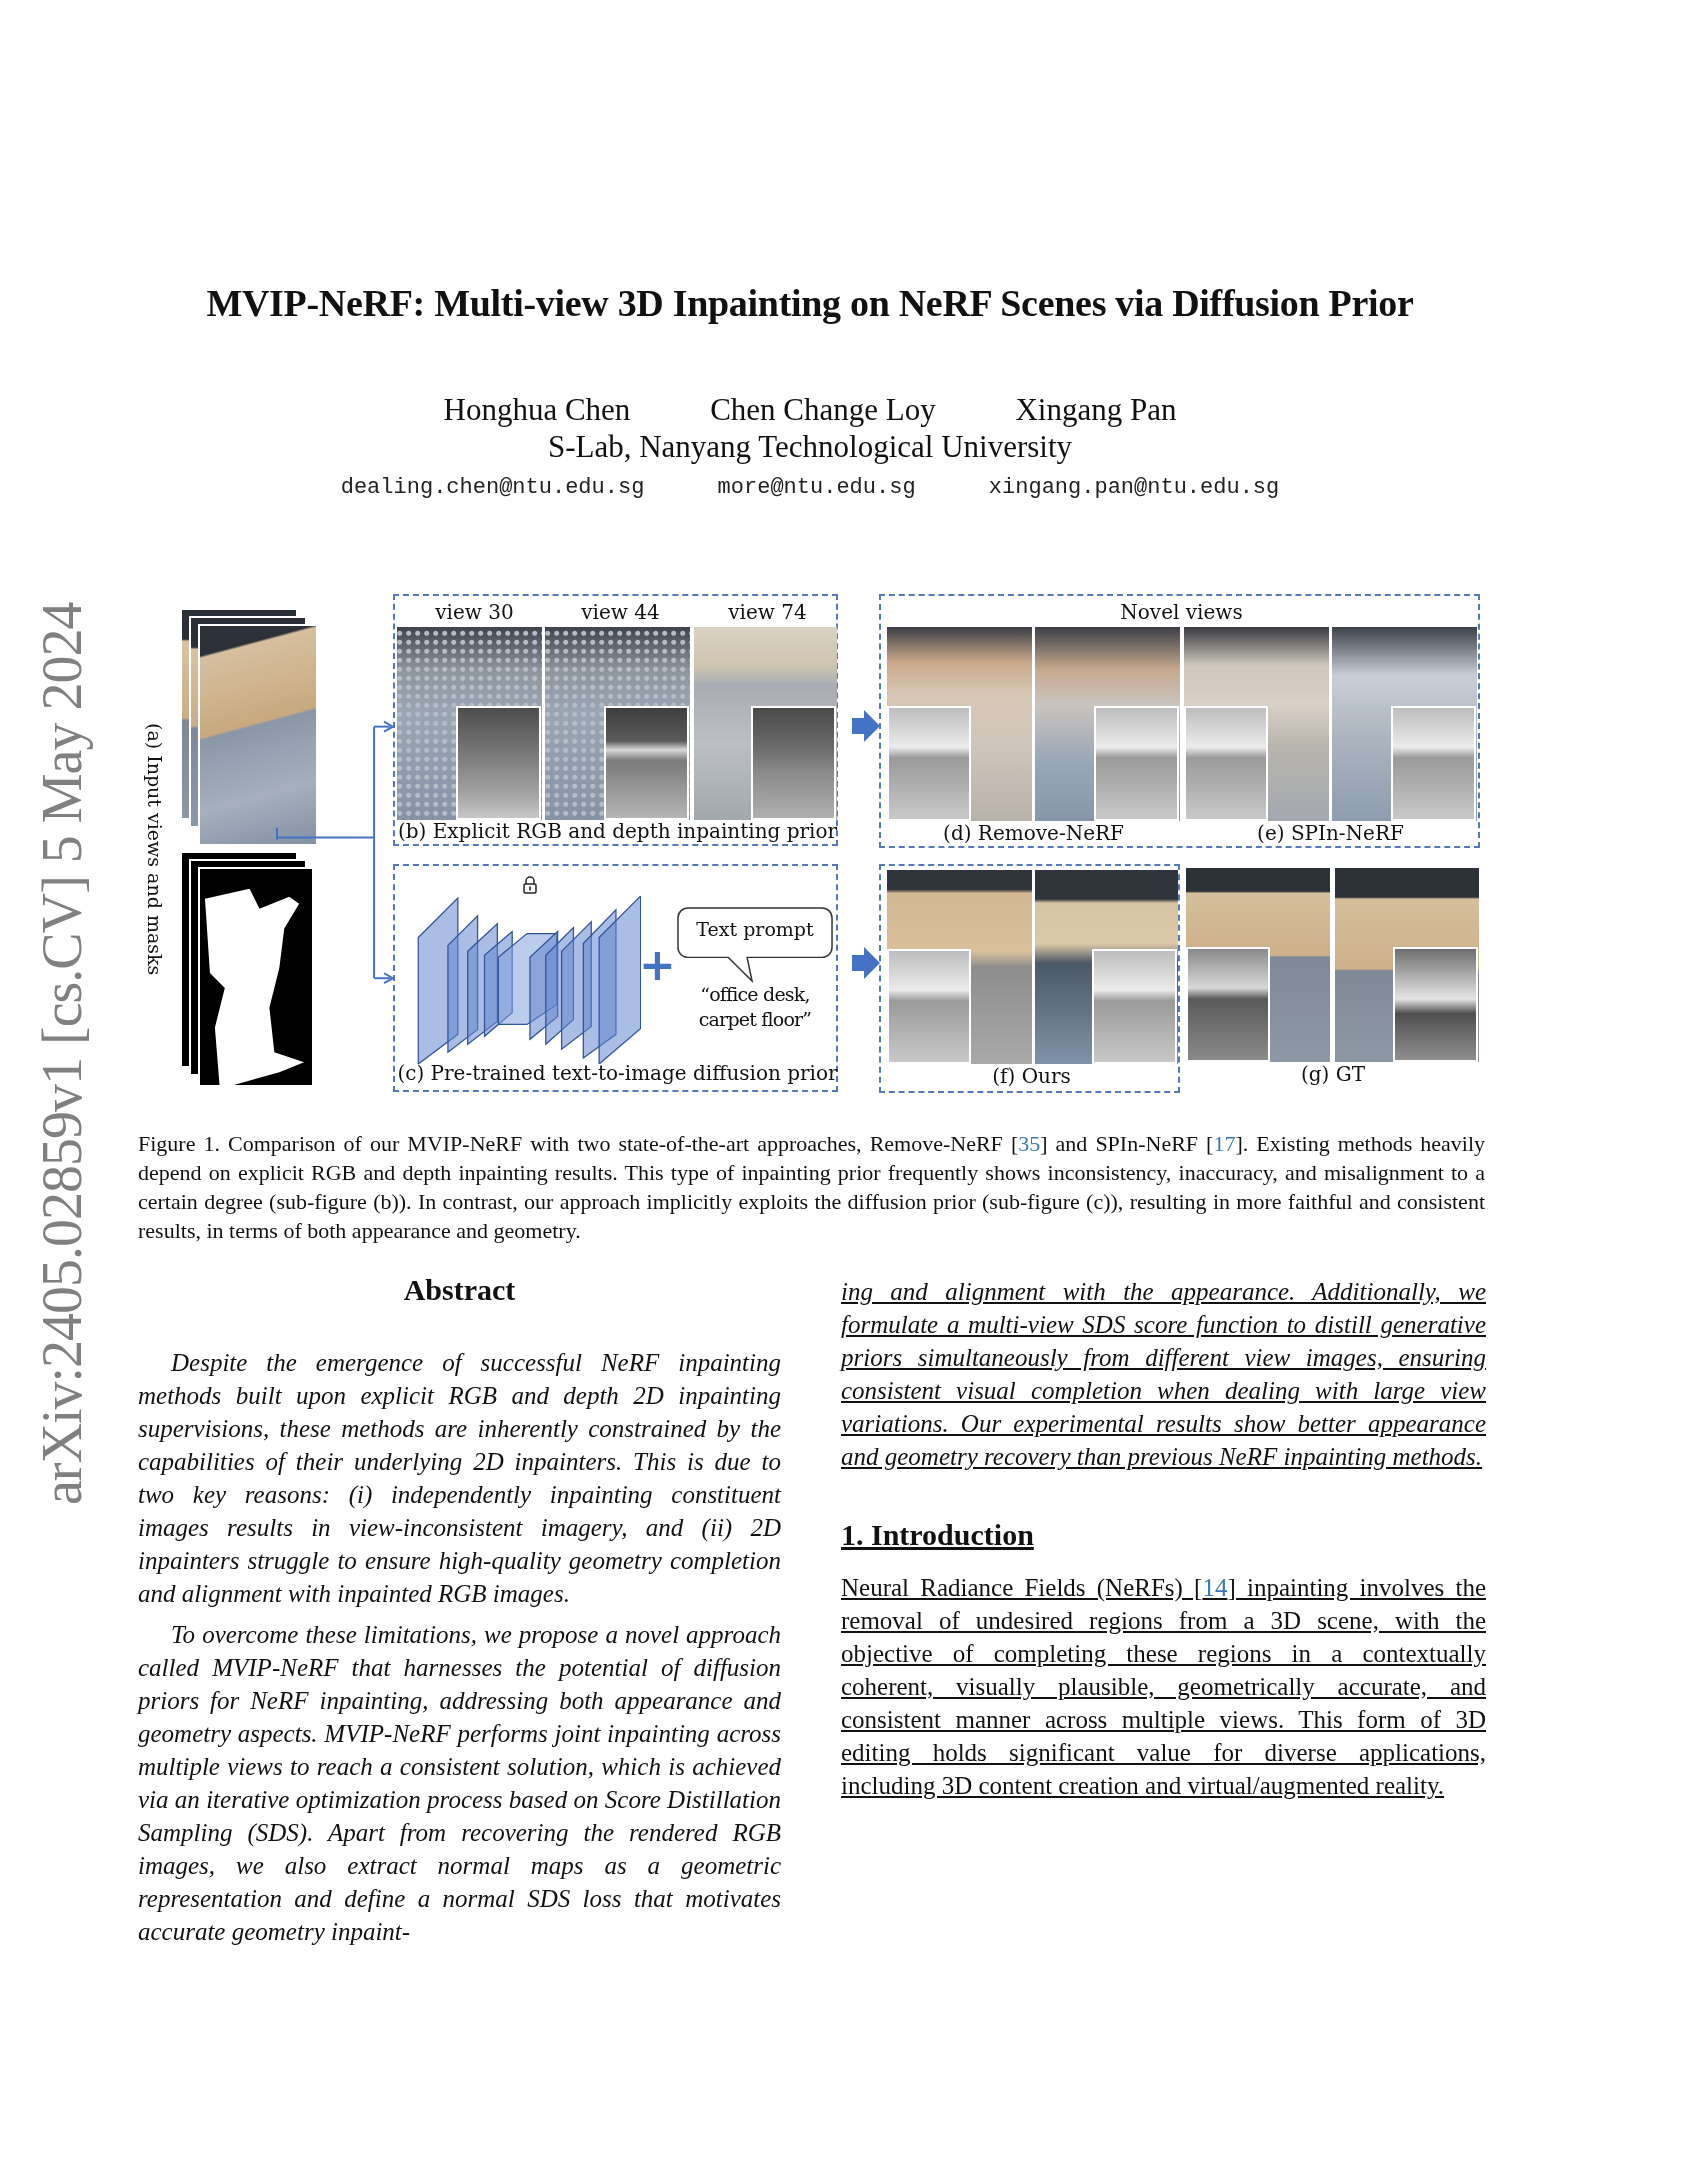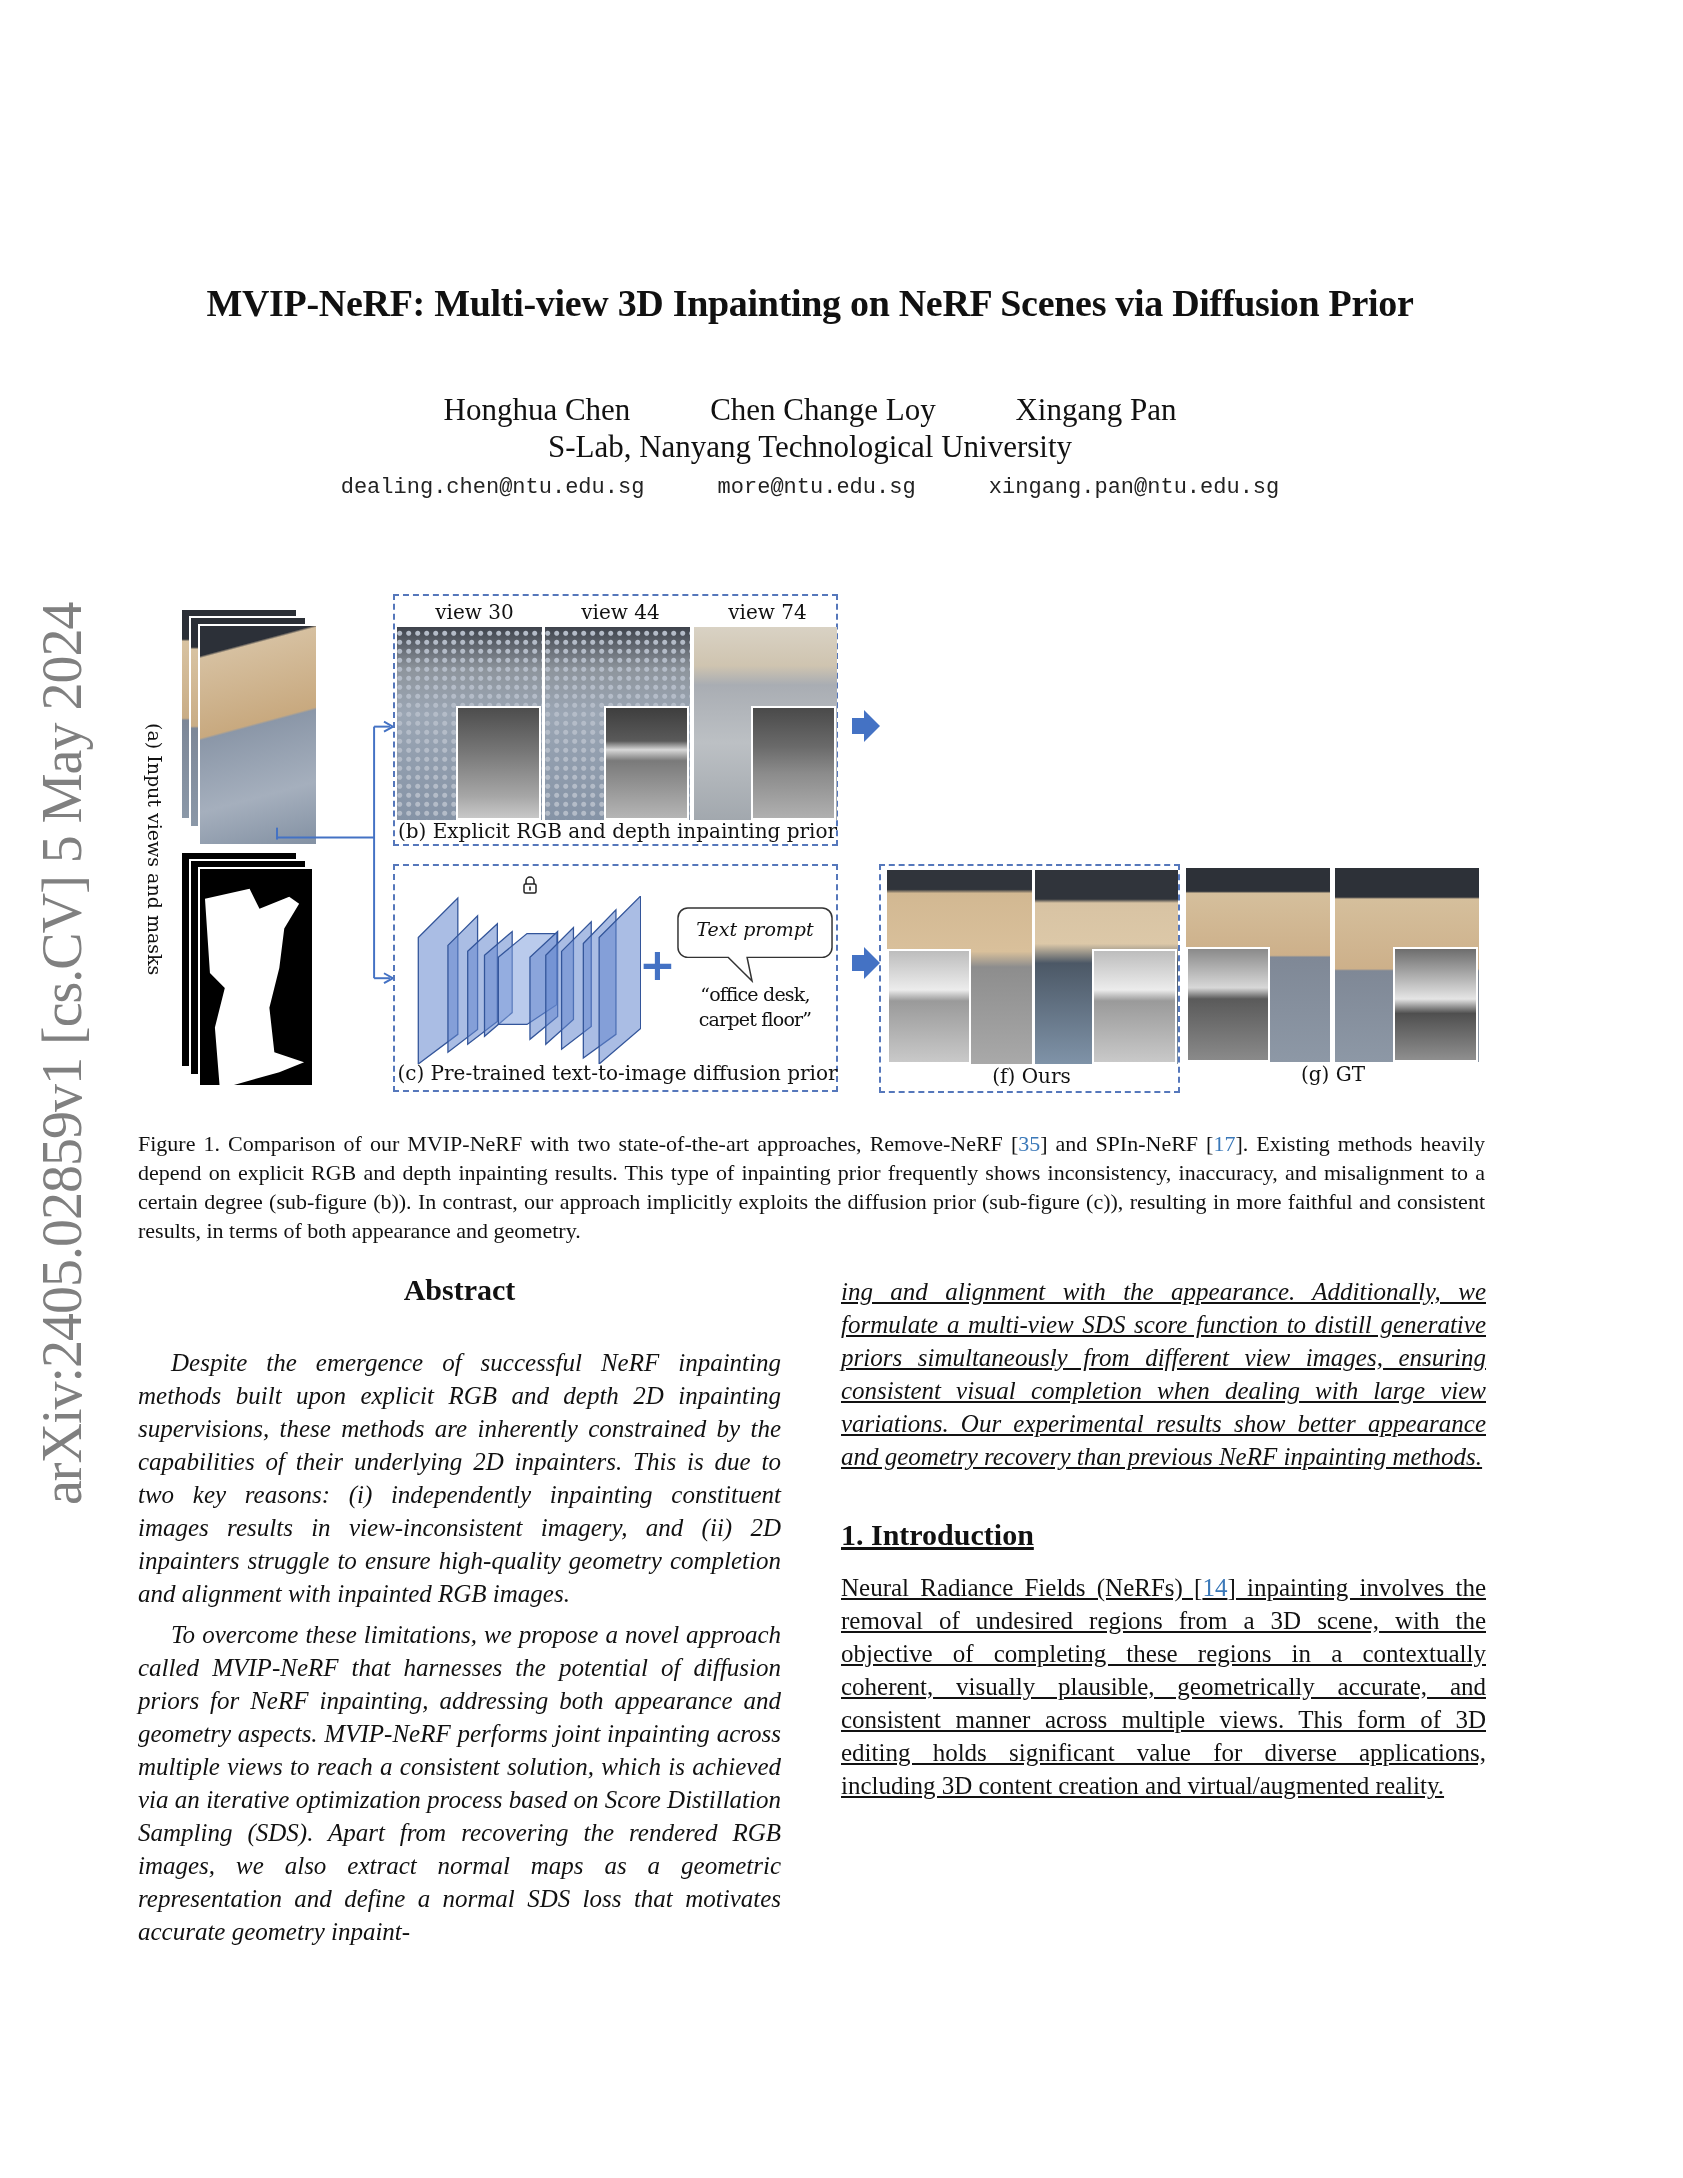--- a/index.html
+++ b/index.html
@@ -131,21 +131,21 @@
       <div class="abs" style="left:109px;top:-20px;width:16px;height:18px;">
         <svg width="16" height="18" viewBox="0 0 16 18">
             <path d="M4 8 V5 a4 4 0 0 1 8 0 V8" fill="none" stroke="#222" stroke-width="1.5"></path>
             <rect x="2" y="8" width="12" height="9" rx="1.5" fill="#fff" stroke="#222" stroke-width="1.5"></rect>
             <rect x="7.2" y="10.5" width="1.6" height="4" fill="#222"></rect>
           </svg>
       </div>
     </div>
     <div class="abs" style="left:244px;top:77px;font-family:'DejaVu Sans',sans-serif;font-size:44px;font-weight:bold;color:#4472c4;line-height:44px;">+</div>
 
-    <div class="abs" style="left:281px;top:40px;width:158px;height:59px;font-style:italic;">
+    <div class="abs" style="left:281px;top:40px;width:158px;height:59px;">
       <svg class="abs" style="left:0;top:0" width="158" height="84" viewBox="0 0 160 85">
         <path d="M12 2 H148 a10 10 0 0 1 10 10 V42 a10 10 0 0 1 -10 10 H72 L77 76 L53 52 H12 a10 10 0 0 1 -10 -10 V12 a10 10 0 0 1 10 -10 Z" fill="#fff" stroke="#333" stroke-width="1.5"></path>
       </svg>
       <div class="abs flabel" style="left:0;top:12px;width:158px;font-size:19px;">Text prompt</div>
     </div>
     <div class="abs flabel" style="left:281px;top:117px;width:158px;font-size:19px;letter-spacing:-0.8px;">“office desk,</div>
     <div class="abs flabel" style="left:281px;top:142px;width:158px;font-size:19px;letter-spacing:-0.8px;">carpet floor”</div>
     <div class="abs flabel" style="left:0;top:195px;width:445px;">(c) Pre-trained text-to-image diffusion prior</div>
   </div>
 
@@ -153,20 +153,39 @@
     <svg width="28" height="32" viewBox="0 0 28 32">
         <path d="M0 8 H12 V0 L28 16 L12 32 V24 H0 Z" fill="#4472c4"></path>
       </svg>
   </div>
   <div class="abs" style="left:852px;top:947px;">
     <svg width="28" height="32" viewBox="0 0 28 32">
         <path d="M0 8 H12 V0 L28 16 L12 32 V24 H0 Z" fill="#4472c4"></path>
       </svg>
   </div>
 
+  <div class="abs dash" style="left:879px;top:594px;width:601px;height:254px;">
+    <div class="abs flabel" style="left:0;top:4px;width:601px;">Novel views</div>
+    <div class="abs photo blur" style="left:6px;top:31px;width:145px;height:194px;
+         background:linear-gradient(180deg,#3a3d44 0%,#c9a88a 18%,#d8c7b4 35%,#cfc6bb 60%,#b9b2a9 100%);">
+      <div class="depth light" style="left:0;top:79px;width:84px;height:115px;"></div>
+    </div>
+    <div class="abs photo blur2" style="left:154px;top:31px;width:145px;height:194px;
+         background:linear-gradient(180deg,#3c3f46 0%,#c7a98f 22%,#cac4be 40%,#98a6b7 70%,#8797ab 100%);">
+      <div class="depth light" style="left:59px;top:79px;width:85px;height:115px;"></div>
+    </div>
+    <div class="abs photo blur" style="left:303px;top:31px;width:145px;height:194px;">
+      <div class="depth light" style="left:0;top:79px;width:84px;height:115px;"></div>
+    </div>
+    <div class="abs photo blur2" style="left:451px;top:31px;width:145px;height:194px;">
+      <div class="depth light" style="left:59px;top:79px;width:85px;height:115px;"></div>
+    </div>
+    <div class="abs flabel" style="left:6px;top:225px;width:293px;">(d) Remove-NeRF</div>
+    <div class="abs flabel" style="left:303px;top:225px;width:293px;">(e) SPIn-NeRF</div>
+  </div>
 
   <div class="abs dash" style="left:879px;top:864px;width:301px;height:229px;">
     <div class="abs photo" style="left:6px;top:4px;width:145px;height:194px;
          background:linear-gradient(180deg,#30343b 0%,#30343b 10%,#d2b892 12%,#d9c09b 42%,#8d8d8d 50%,#a9a9a9 100%);">
       <div class="depth light" style="left:0;top:79px;width:84px;height:115px;"></div>
     </div>
     <div class="abs photo" style="left:154px;top:4px;width:143px;height:194px;
          background:linear-gradient(180deg,#30343b 0%,#30343b 15%,#d8c3a3 17%,#dcc8a8 38%,#4c5866 48%,#7f93a8 100%);">
       <div class="depth light" style="left:57px;top:79px;width:85px;height:115px;"></div>
     </div>

